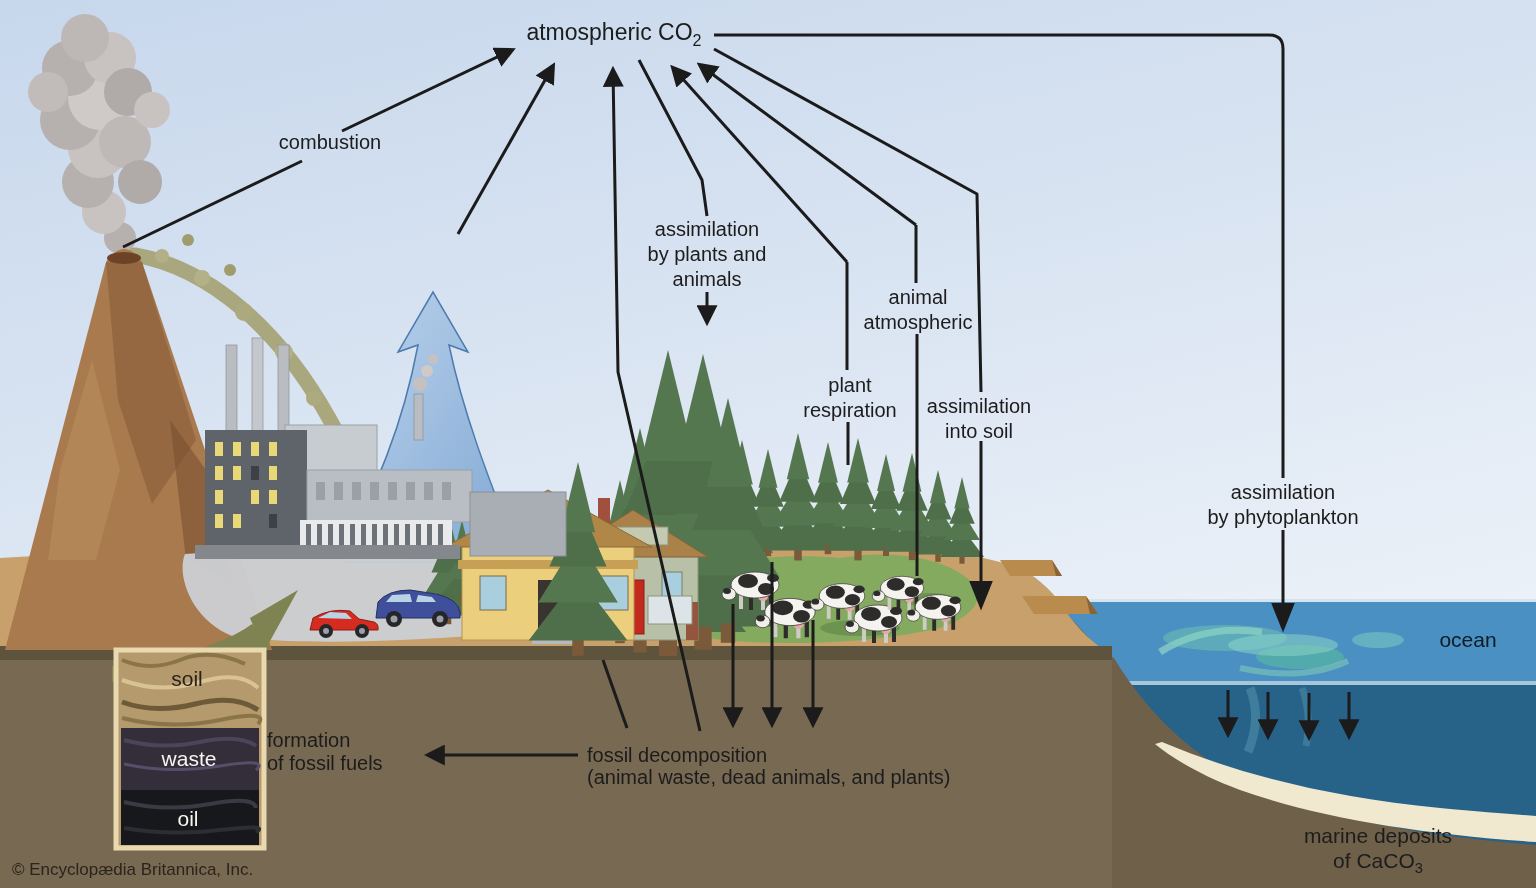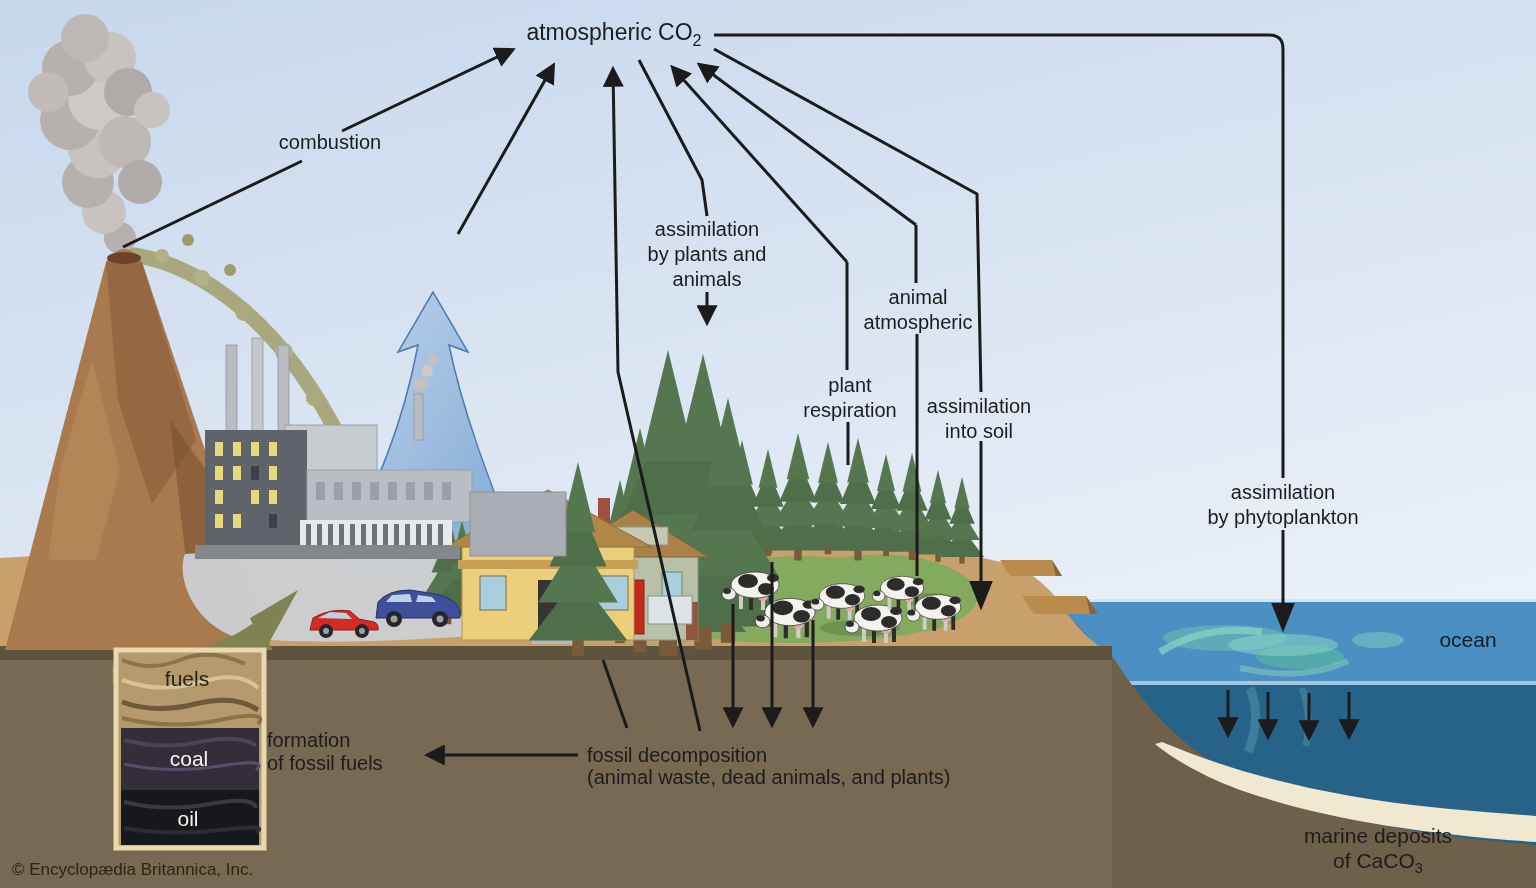--- a/index.html
+++ b/index.html
@@ -333,19 +333,19 @@
 <div class="lbl b" style="left:1468px;top:627px;font-size:21px;color:#0e1c26">ocean</div>
 
 <div class="lbl b la" style="left:587px;top:744px;line-height:22px">fossil decomposition
 (animal waste, dead animals, and plants)</div>
 
 <div class="lbl b la" style="left:267px;top:729px;line-height:23px">formation
 of fossil fuels</div>
 
 <div class="lbl b" style="left:1378px;top:823px;font-size:21px"><span>marine deposits of CaCO</span><sub>3</sub></div>
 
-<div class="lbl b" style="left:187px;top:666px;color:#28231c;font-size:21px">fuels</div>
-<div class="lbl b w" style="left:189px;top:746px;font-size:21px">coal</div>
+<div class="lbl b" style="left:187px;top:666px;color:#28231c;font-size:21px">soil</div>
+<div class="lbl b w" style="left:189px;top:746px;font-size:21px">waste</div>
 <div class="lbl b w" style="left:188px;top:806px;font-size:21px">oil</div>
 
 <div class="copyright" style="left:12px;top:860px">© Encyclopædia Britannica, Inc.</div>
 
 </div>
 
 </body></html>

